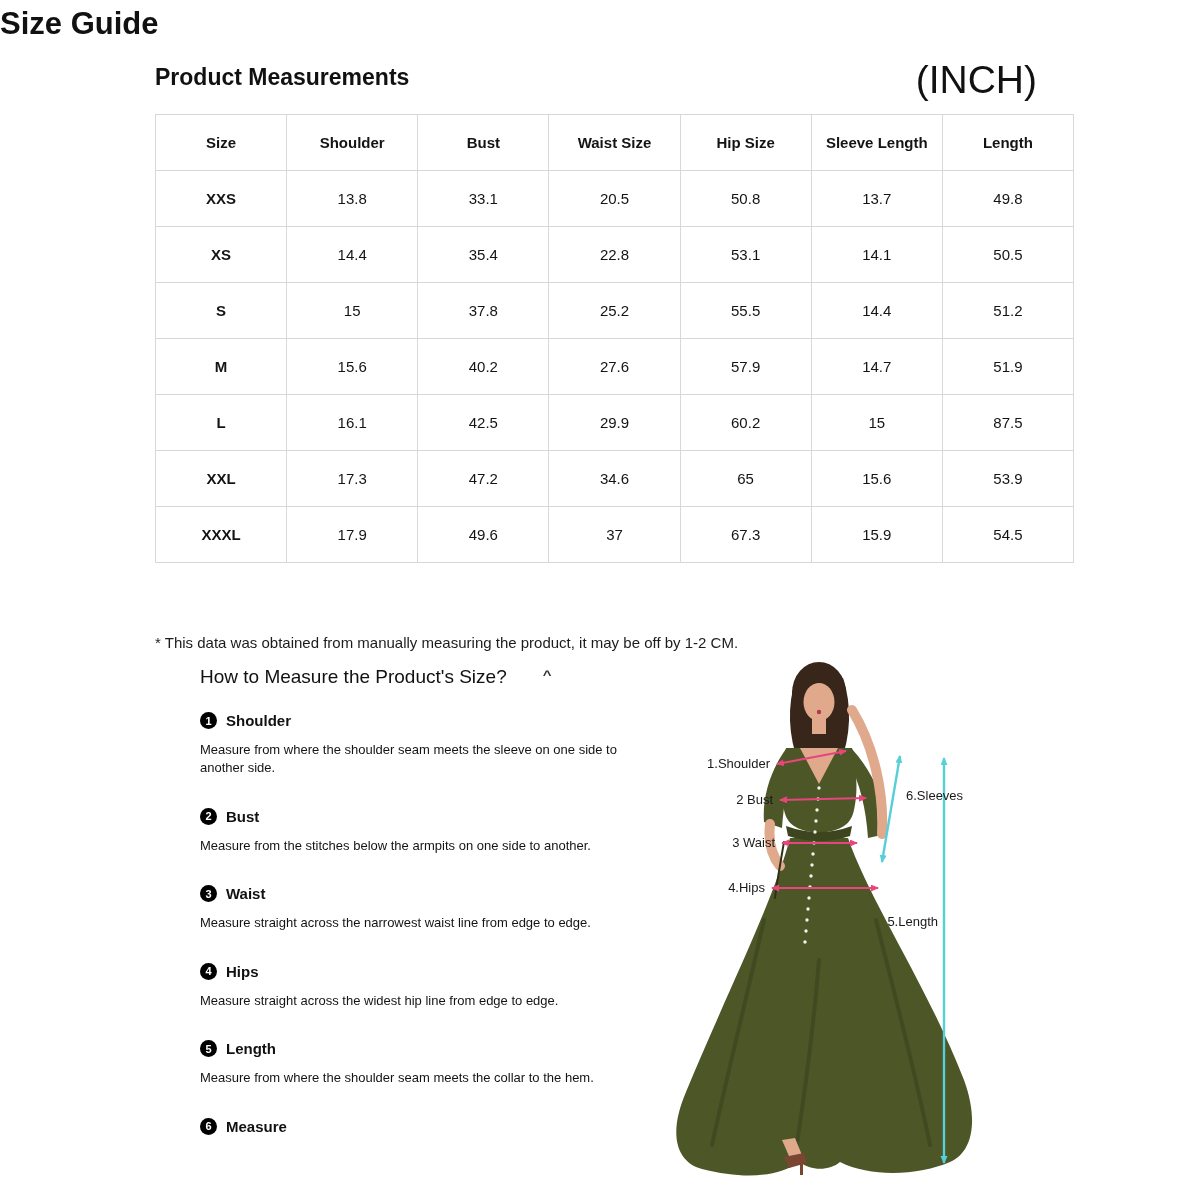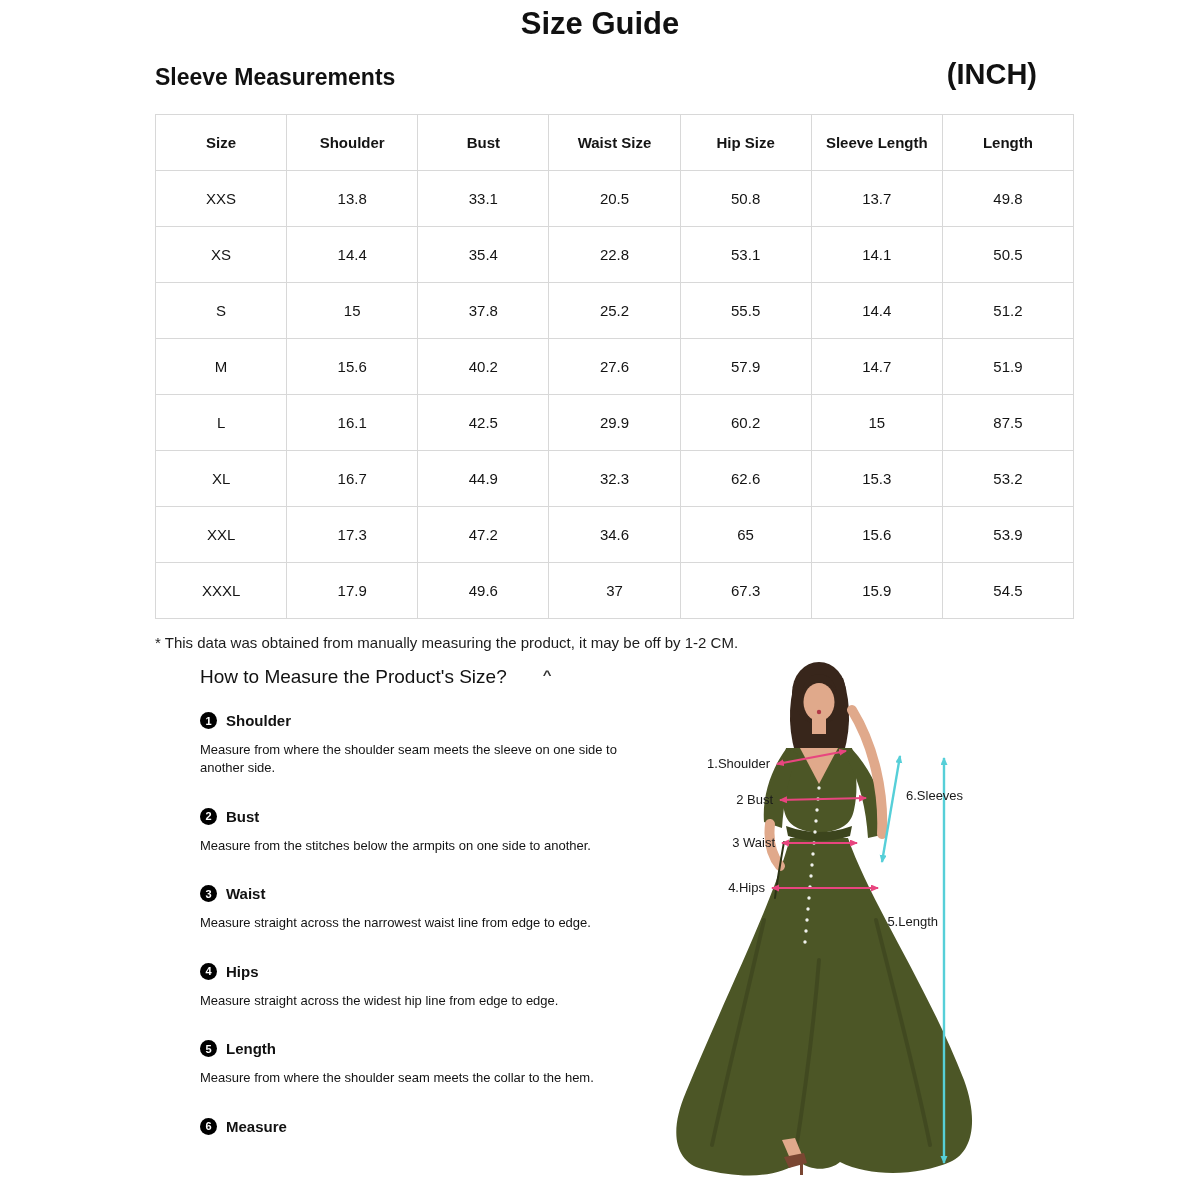--- a/index.html
+++ b/index.html
@@ -3,30 +3,30 @@
 <meta charset="utf-8">
 <style>
   *{box-sizing:border-box;margin:0;padding:0}
   html,body{width:1200px;height:1200px}
   body{
     position:relative;background:#fff;color:#111;
     font-family:"Liberation Sans",sans-serif;overflow:hidden;
     --dress:#4c5626;--dress-dark:#3c451d;--hair:#38261b;--skin:#e0a98b;
     --pink:#e8457f;--cyan:#56cfd8;--border:#d8d8d8;
   }
-  .title{position:absolute;top:6px;left:0;width:100%;text-align:center;font-size:31px;font-weight:700}
+  .title{position:absolute;top:6px;left:0;width:100%;text-align:left;font-size:31px;font-weight:700}
   .pm{position:absolute;left:155px;top:64px;font-size:23px;font-weight:700}
-  .inch{position:absolute;right:163px;top:58px;font-size:29px;font-weight:700}
+  .inch{position:absolute;right:163px;top:58px;font-size:39px;font-weight:400}
   .size-table{position:absolute;left:155px;top:114px;width:919px;border-collapse:collapse;table-layout:fixed}
   .size-table th,.size-table td{
     border:1px solid var(--border);text-align:center;vertical-align:middle;
     height:56px;font-size:15px;color:#141414;
   }
   .size-table th{font-weight:700}
-  .size-table td.size-col{font-weight:400}
+  .size-table td.size-col{font-weight:700}
   .footnote{position:absolute;left:155px;top:634px;font-size:15px;color:#1c1c1c}
   .howto-header{position:absolute;left:200px;top:666px;display:flex;gap:36px;cursor:pointer}
   .howto-title{font-size:19px;font-weight:400;color:#111}
   .caret{font-size:15px;color:#333;transform:scaleY(.8);font-weight:700}
   .instructions{position:absolute;left:200px;top:712px;width:458px}
   .inst{margin-bottom:30px}
   .inst-head{display:flex;align-items:center;gap:9px;margin-bottom:12px}
   .num-badge{
     width:17px;height:17px;border-radius:50%;background:#000;color:#fff;
     font-size:11px;font-weight:700;display:inline-flex;align-items:center;justify-content:center;flex:0 0 17px;
@@ -46,21 +46,21 @@
   .pline{stroke:var(--pink);stroke-width:2.2;fill:none}
   .cline{stroke:var(--cyan);stroke-width:2.4;fill:none}
   .mkP{fill:var(--pink)}
   .mkC{fill:var(--cyan)}
   .lbl{font-size:13px;fill:#1a1a1a;font-family:"Liberation Sans",sans-serif}
 </style>
 </head>
 <body style="--dress: #4c5626; --pink: #e8457f; --cyan: #56cfd8;">
 
 <h1 class="title">Size Guide</h1>
-<div class="pm">Sleeve Measurements</div>
+<div class="pm">Product Measurements</div>
 <div class="inch">(INCH)</div>
 
 <table class="size-table">
   <thead>
     <tr>
         <th>Size</th>
         <th>Shoulder</th>
         <th>Bust</th>
         <th>Waist Size</th>
         <th>Hip Size</th>
@@ -106,29 +106,20 @@
         <td>51.9</td>
       </tr>
       <tr>
         <td class="size-col">L</td>
         <td>16.1</td>
         <td>42.5</td>
         <td>29.9</td>
         <td>60.2</td>
         <td>15</td>
         <td>87.5</td>
-      </tr>
-      <tr>
-        <td class="size-col">XL</td>
-        <td>16.7</td>
-        <td>44.9</td>
-        <td>32.3</td>
-        <td>62.6</td>
-        <td>15.3</td>
-        <td>53.2</td>
       </tr>
       <tr>
         <td class="size-col">XXL</td>
         <td>17.3</td>
         <td>47.2</td>
         <td>34.6</td>
         <td>65</td>
         <td>15.6</td>
         <td>53.9</td>
       </tr>

